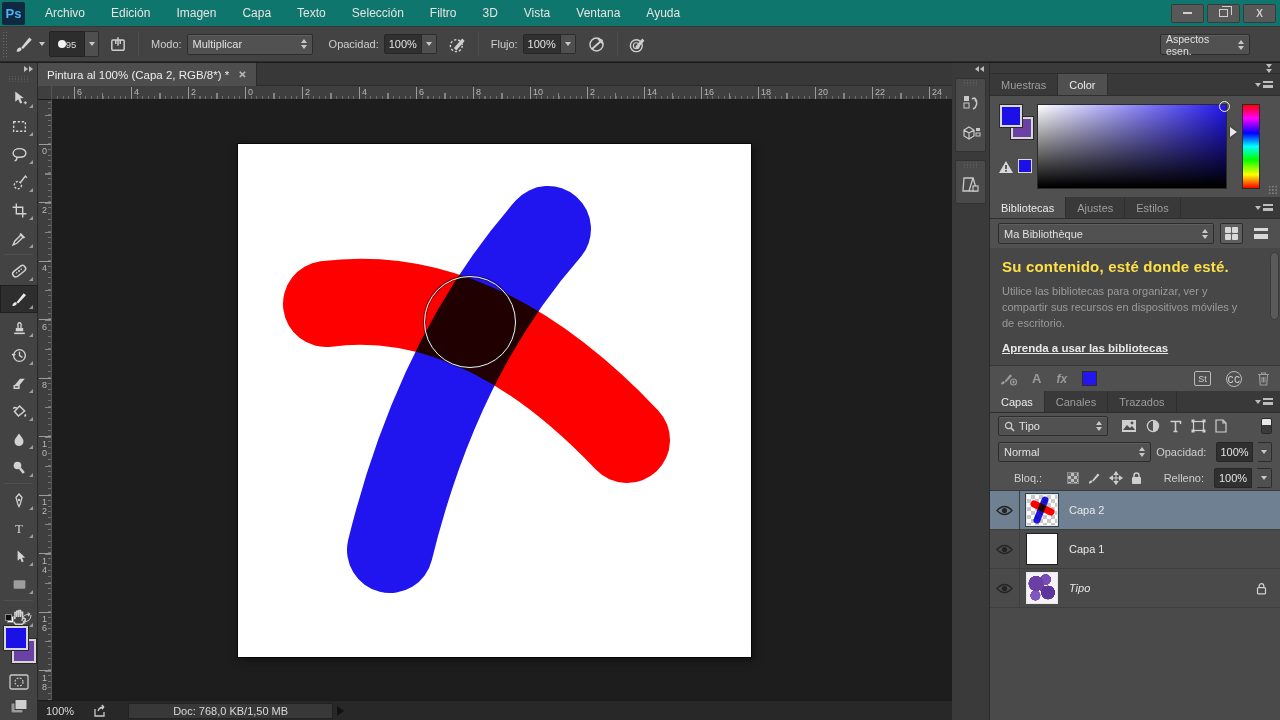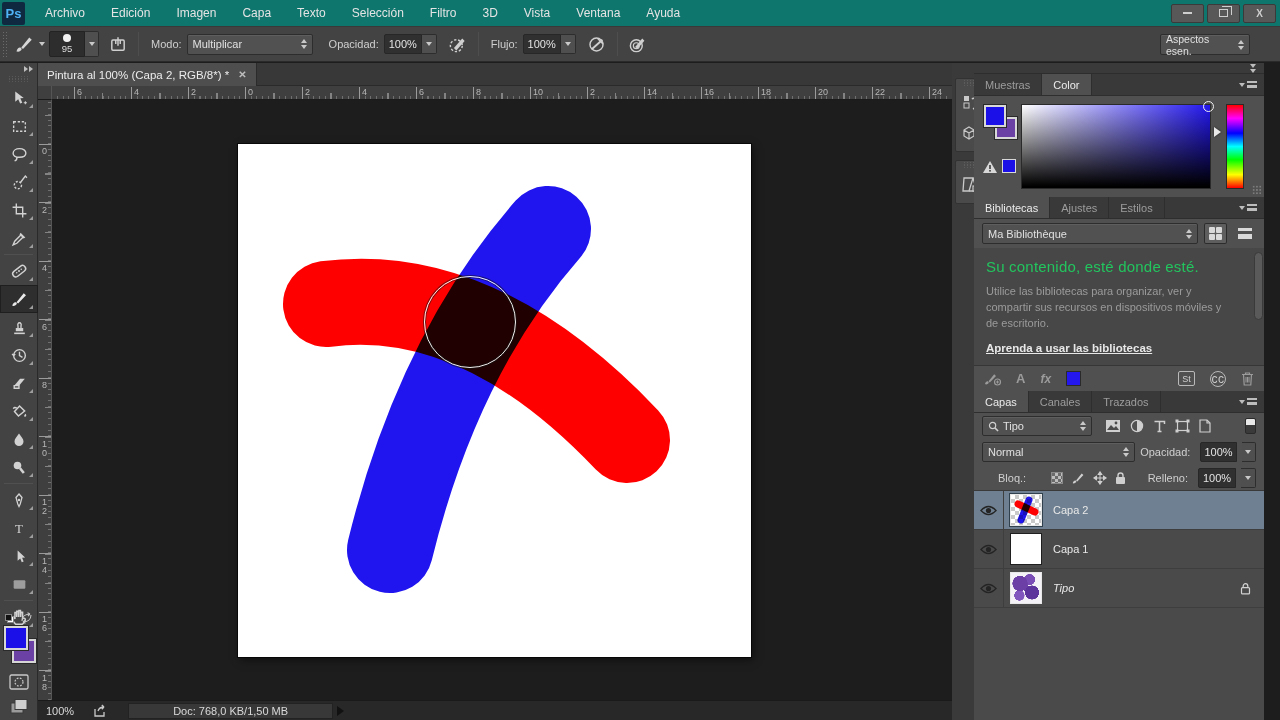--- a/index.html
+++ b/index.html
@@ -25,21 +25,21 @@
   .opt-label{color:#cfcfcf;margin:0 5px}
   .dd{height:21px;background:#515151;border:1px solid #2d2d2d;border-radius:2px;box-shadow:inset 0 1px rgba(255,255,255,.08);display:flex;align-items:center;padding:0 5px;color:#e0e0e0}
   .updown{margin-left:auto;display:flex;flex-direction:column;gap:2px;padding-left:6px}
   .updown i{width:0;height:0;border-left:3.5px solid transparent;border-right:3.5px solid transparent}
   .updown i.u{border-bottom:4px solid #c9c9c9}
   .updown i.d{border-top:4px solid #c9c9c9}
   .valbox{width:38px;height:20px;background:#303030;border:1px solid #272727;border-radius:2px 0 0 2px;display:flex;align-items:center;justify-content:center;color:#e3e3e3}
   .arrbtn{width:15px;height:20px;background:#4f4f4f;border:1px solid #2d2d2d;border-left:none;border-radius:0 2px 2px 0;display:flex;align-items:center;justify-content:center}
   .darr{width:0;height:0;border-left:3.5px solid transparent;border-right:3.5px solid transparent;border-top:4px solid #c9c9c9}
   .preset{display:flex;align-items:center;margin-left:4px}
-  .preset-face{width:36px;height:26px;background:#2d2d2d;border:1px solid #232323;border-radius:2px 0 0 2px;display:flex;flex-direction:column;align-items:center;justify-content:center}
+  .preset-face{width:36px;height:26px;background:#2d2d2d;border:1px solid #232323;border-radius:2px 0 0 2px;display:flex;flex-direction:row;align-items:center;justify-content:center}
   .preset-dot{width:8px;height:8px;border-radius:50%;background:#f2f2f2}
   .preset-num{font-size:9.5px;color:#ddd;margin-top:1px}
   .preset-arr{width:14px;height:26px;background:#4f4f4f;border:1px solid #2d2d2d;border-left:none;border-radius:0 2px 2px 0;display:flex;align-items:center;justify-content:center}
   .tool-btn{width:26px;height:26px;border-radius:2px;display:flex;align-items:center;justify-content:center}
   .workspace-dd{position:absolute;right:30px;top:7px;width:90px;height:21px}
   .workspace-dd .lbl{font-size:10.5px}
 
   
   .toolbar{position:absolute;left:0;top:63px;bottom:0;width:38px;background:#434343;border-right:1px solid #2a2a2a;z-index:20}
   .tb-head{height:12px;display:flex;align-items:center;justify-content:flex-end;padding-right:4px}
@@ -87,21 +87,21 @@
   .share-btn{width:26px;height:16px;display:flex;align-items:center;justify-content:center;margin-right:14px}
   .docbox{width:205px;height:16px;background:#383838;border:1px solid #222;display:flex;align-items:center;justify-content:center;color:#d9d9d9}
   .status-arr{width:0;height:0;border-top:5px solid transparent;border-bottom:5px solid transparent;border-left:7px solid #111;margin-left:4px}
 
   
   .iconstrip{position:absolute;right:290px;top:63px;bottom:0;width:38px;background:#3a3a3a;border-right:1px solid #2a2a2a;z-index:20}
   .strip-group{margin:3px 3px 8px;background:#4a4a4a;border:1px solid #323232;border-radius:2px;padding-bottom:3px}
   .strip-icon{height:30px;display:flex;align-items:center;justify-content:center}
 
   
-  .dock{position:absolute;right:16px;top:63px;bottom:0;width:290px;background:#454545;z-index:21}
+  .dock{position:absolute;right:0;top:63px;bottom:0;width:290px;background:#454545;z-index:21}
   .dock-head{height:11px;background:#3a3a3a;border-bottom:1px solid #2d2d2d;display:flex;align-items:center;justify-content:flex-end;padding-right:6px}
   .panel-tabs{height:22px;background:#393939;display:flex;align-items:stretch;border-bottom:1px solid #2e2e2e}
   .ptab{display:flex;align-items:center;padding:0 11px;color:#9d9d9d;border-right:1px solid #2e2e2e;font-size:11px}
   .ptab.active{background:#505050;color:#ebebeb}
   .pmenu{margin-left:auto;display:flex;align-items:center;padding-right:7px;gap:2px}
   .pmenu .tri{width:0;height:0;border-top:4px solid #bdbdbd;border-left:3px solid transparent;border-right:3px solid transparent;margin-top:1px}
   .pmenu .bars{width:10px;height:7px;border-top:2px solid #bdbdbd;border-bottom:2px solid #bdbdbd;position:relative}
   .pmenu .bars:before{content:"";position:absolute;left:0;right:0;top:1.5px;height:2px;background:#bdbdbd}
 
   
@@ -121,21 +121,21 @@
   
   .lib-ddrow{height:29px;background:#505050;display:flex;align-items:center;padding:0 8px;gap:6px}
   .lib-dd{flex:1;height:21px}
   .viewbtn{width:23px;height:21px;border-radius:2px;display:flex;align-items:center;justify-content:center}
   .viewbtn.active{background:#5e5e5e;box-shadow:inset 0 0 0 1px #2c2c2c}
   .grid-glyph{width:13px;height:13px;display:grid;grid-template-columns:1fr 1fr;gap:1.5px}
   .grid-glyph i{background:#d9d9d9;border-radius:1px}
   .list-glyph{width:14px;height:11px;border-top:3px solid #d9d9d9;border-bottom:3px solid #d9d9d9;position:relative}
   .list-glyph:before{content:"";position:absolute;left:0;right:0;top:2.5px;height:3px;background:#d9d9d9}
   .lib-content{position:relative;height:117px;background:#474747;padding:10px 12px 0}
-  .lib-h1{font-size:15px;font-weight:normal;color:#22c55e;letter-spacing:.2px}
+  .lib-h1{font-size:15px;font-weight:bold;color:#fde047;letter-spacing:.2px}
   .lib-p{margin-top:9px;font-size:11px;line-height:1.45;color:#9b9b9b;width:240px}
   .lib-link{display:inline-block;margin-top:10px;font-size:11.5px;font-weight:bold;color:#e8e8e8;text-decoration:underline}
   .lib-scroll{position:absolute;right:1px;top:4px;width:9px;height:68px;background:#5a5a5a;border-radius:5px;border:1px solid #3a3a3a}
   .lib-bottom{height:26px;background:#505050;border-top:1px solid #363636;display:flex;align-items:center;padding:0 10px;gap:15px}
   .lib-A{color:#9b9b9b;font-size:13px;font-weight:bold}
   .lib-fx{color:#9b9b9b;font-size:12px;font-style:italic;font-weight:bold}
   .lib-colorsw{width:15px;height:15px;border:1px solid #2a2a2a}
   .st-badge{width:17px;height:15px;border:1px solid #b9b9b9;border-radius:2px;color:#cfcfcf;font-size:9px;display:flex;align-items:center;justify-content:center;margin-left:auto}
   .cc-icon{width:16px;height:16px;border:1.5px solid #b9b9b9;border-radius:50%;color:#c9c9c9;font-size:12px;font-weight:normal;display:flex;align-items:center;justify-content:center;letter-spacing:.5px}
 

